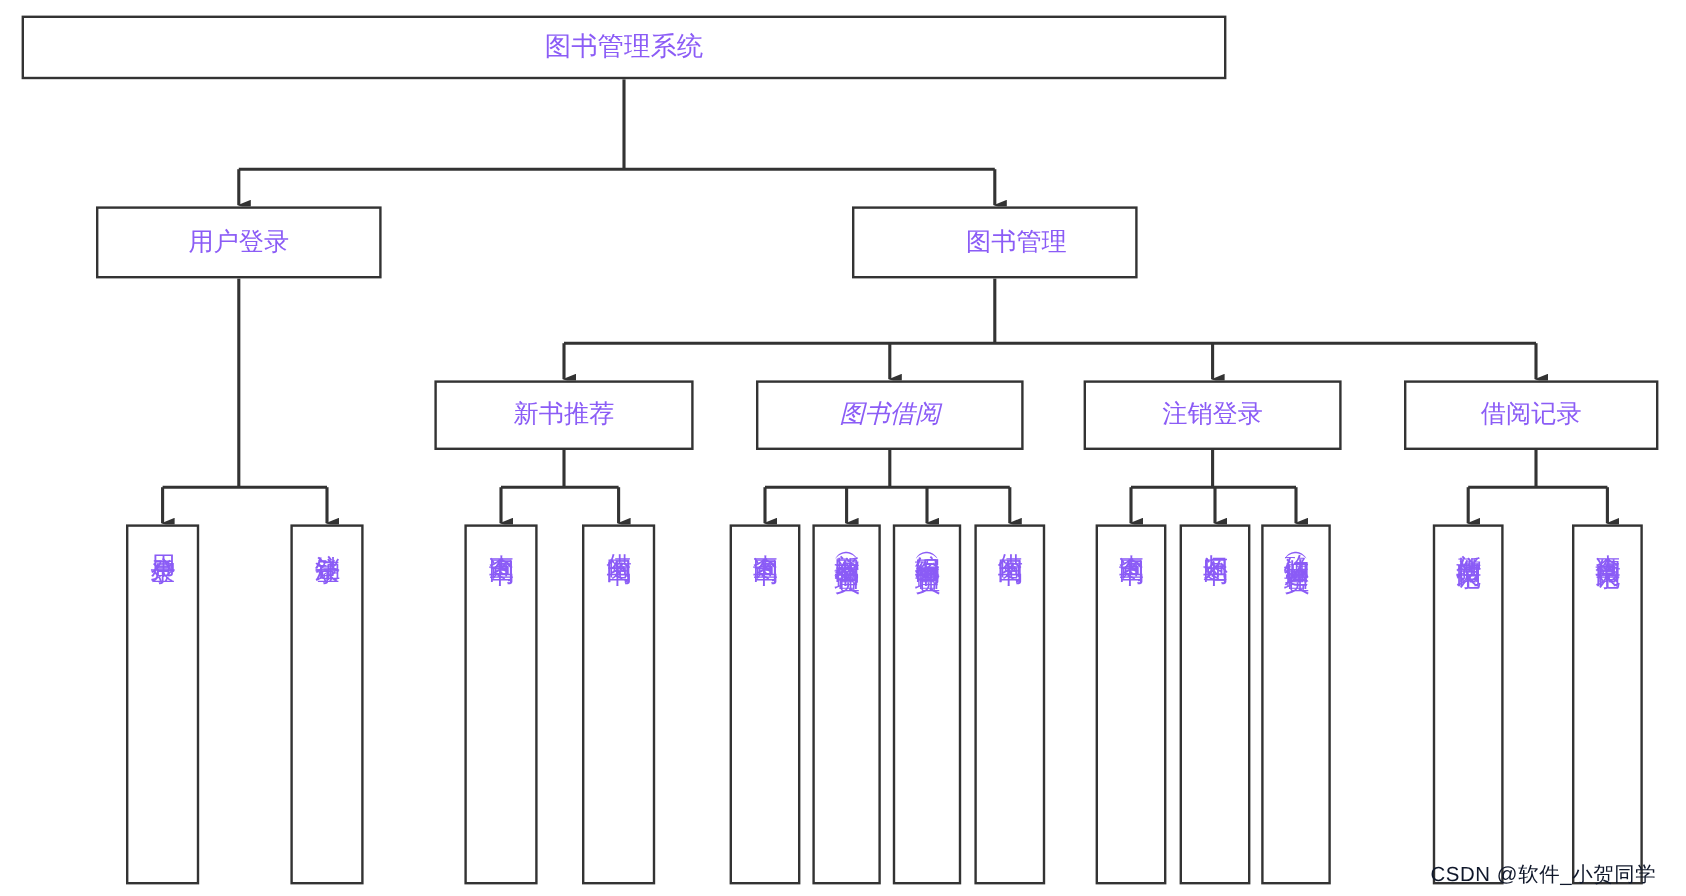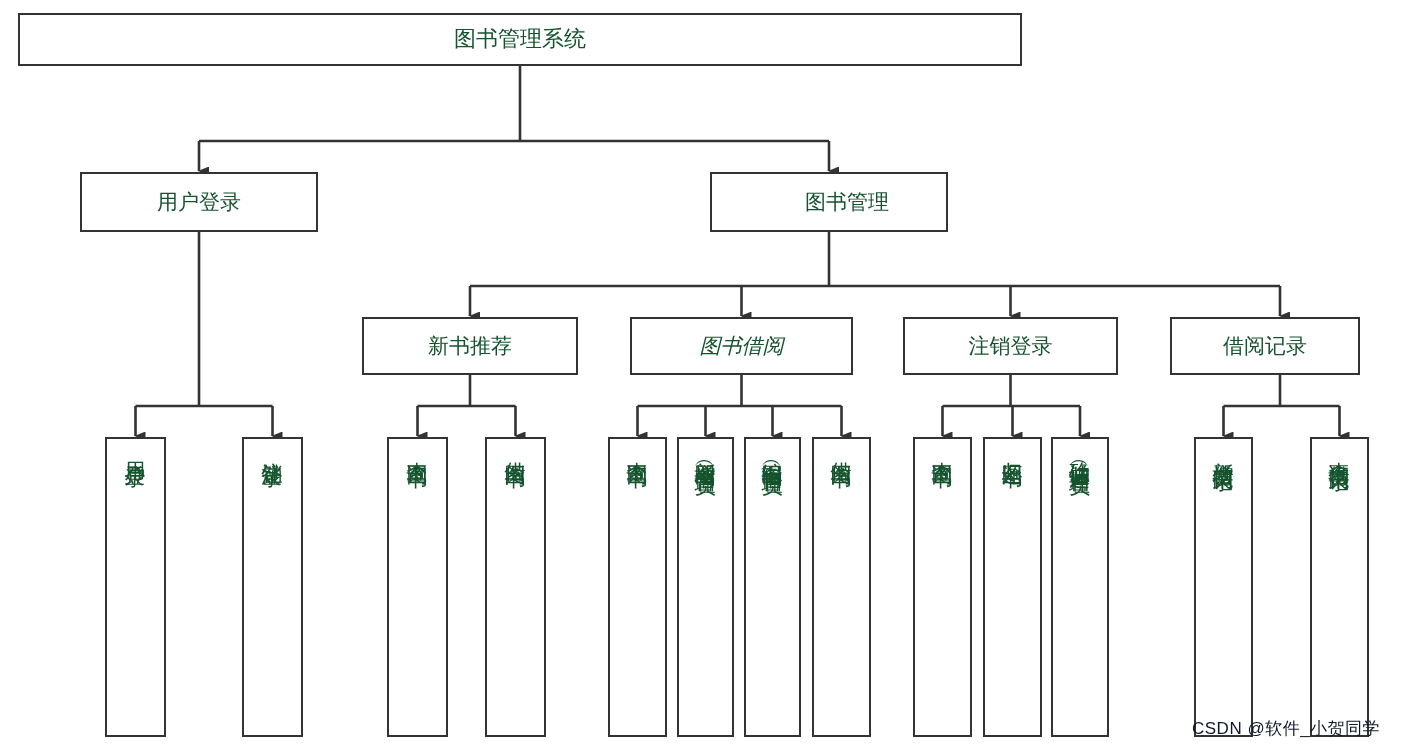--- a/index.html
+++ b/index.html
@@ -31,21 +31,21 @@
     box-sizing: border-box;
     background: #ffffff;
     border: 2px solid #333333;
     display: flex;
     align-items: center;
     justify-content: center;
     color: #1d1d1d;
     z-index: 2;
   }
   .node .label {
-    color: #14532d;
+    color: #8b5cf6;
     line-height: 1.12;
     text-align: left;
     white-space: pre;
   }
   
   .node.root .label {
     font-size: 22px;
   }
   
   .node.branch .label {
@@ -133,21 +133,21 @@
       </div>
       <div class="node branch" style="left: 362px; top: 317px; width: 216px; height: 58px;">
         <span class="label">新书推荐</span>
       </div>
       <div class="node branch" style="left: 630px; top: 317px; width: 223px; height: 58px; font-style: italic;">
         <span class="label">图书借阅</span>
       </div>
       <div class="node branch" style="left: 903px; top: 317px; width: 215px; height: 58px;">
         <span class="label">注销登录</span>
       </div>
-      <div class="node branch" style="left: 1170px; top: 317px; width: 190px; height: 58px;">
+      <div class="node branch" style="left: 1170px; top: 317px; width: 212px; height: 58px;">
         <span class="label">借阅记录</span>
       </div>
       <div class="node leaf" style="left: 105px; top: 437px; width: 61px; height: 300px;">
         <span class="label">用户登录</span>
       </div>
       <div class="node leaf" style="left: 242px; top: 437px; width: 61px; height: 300px;">
         <span class="label">注销登录</span>
       </div>
       <div class="node leaf" style="left: 387px; top: 437px; width: 61px; height: 300px;">
         <span class="label">查询图书</span>

